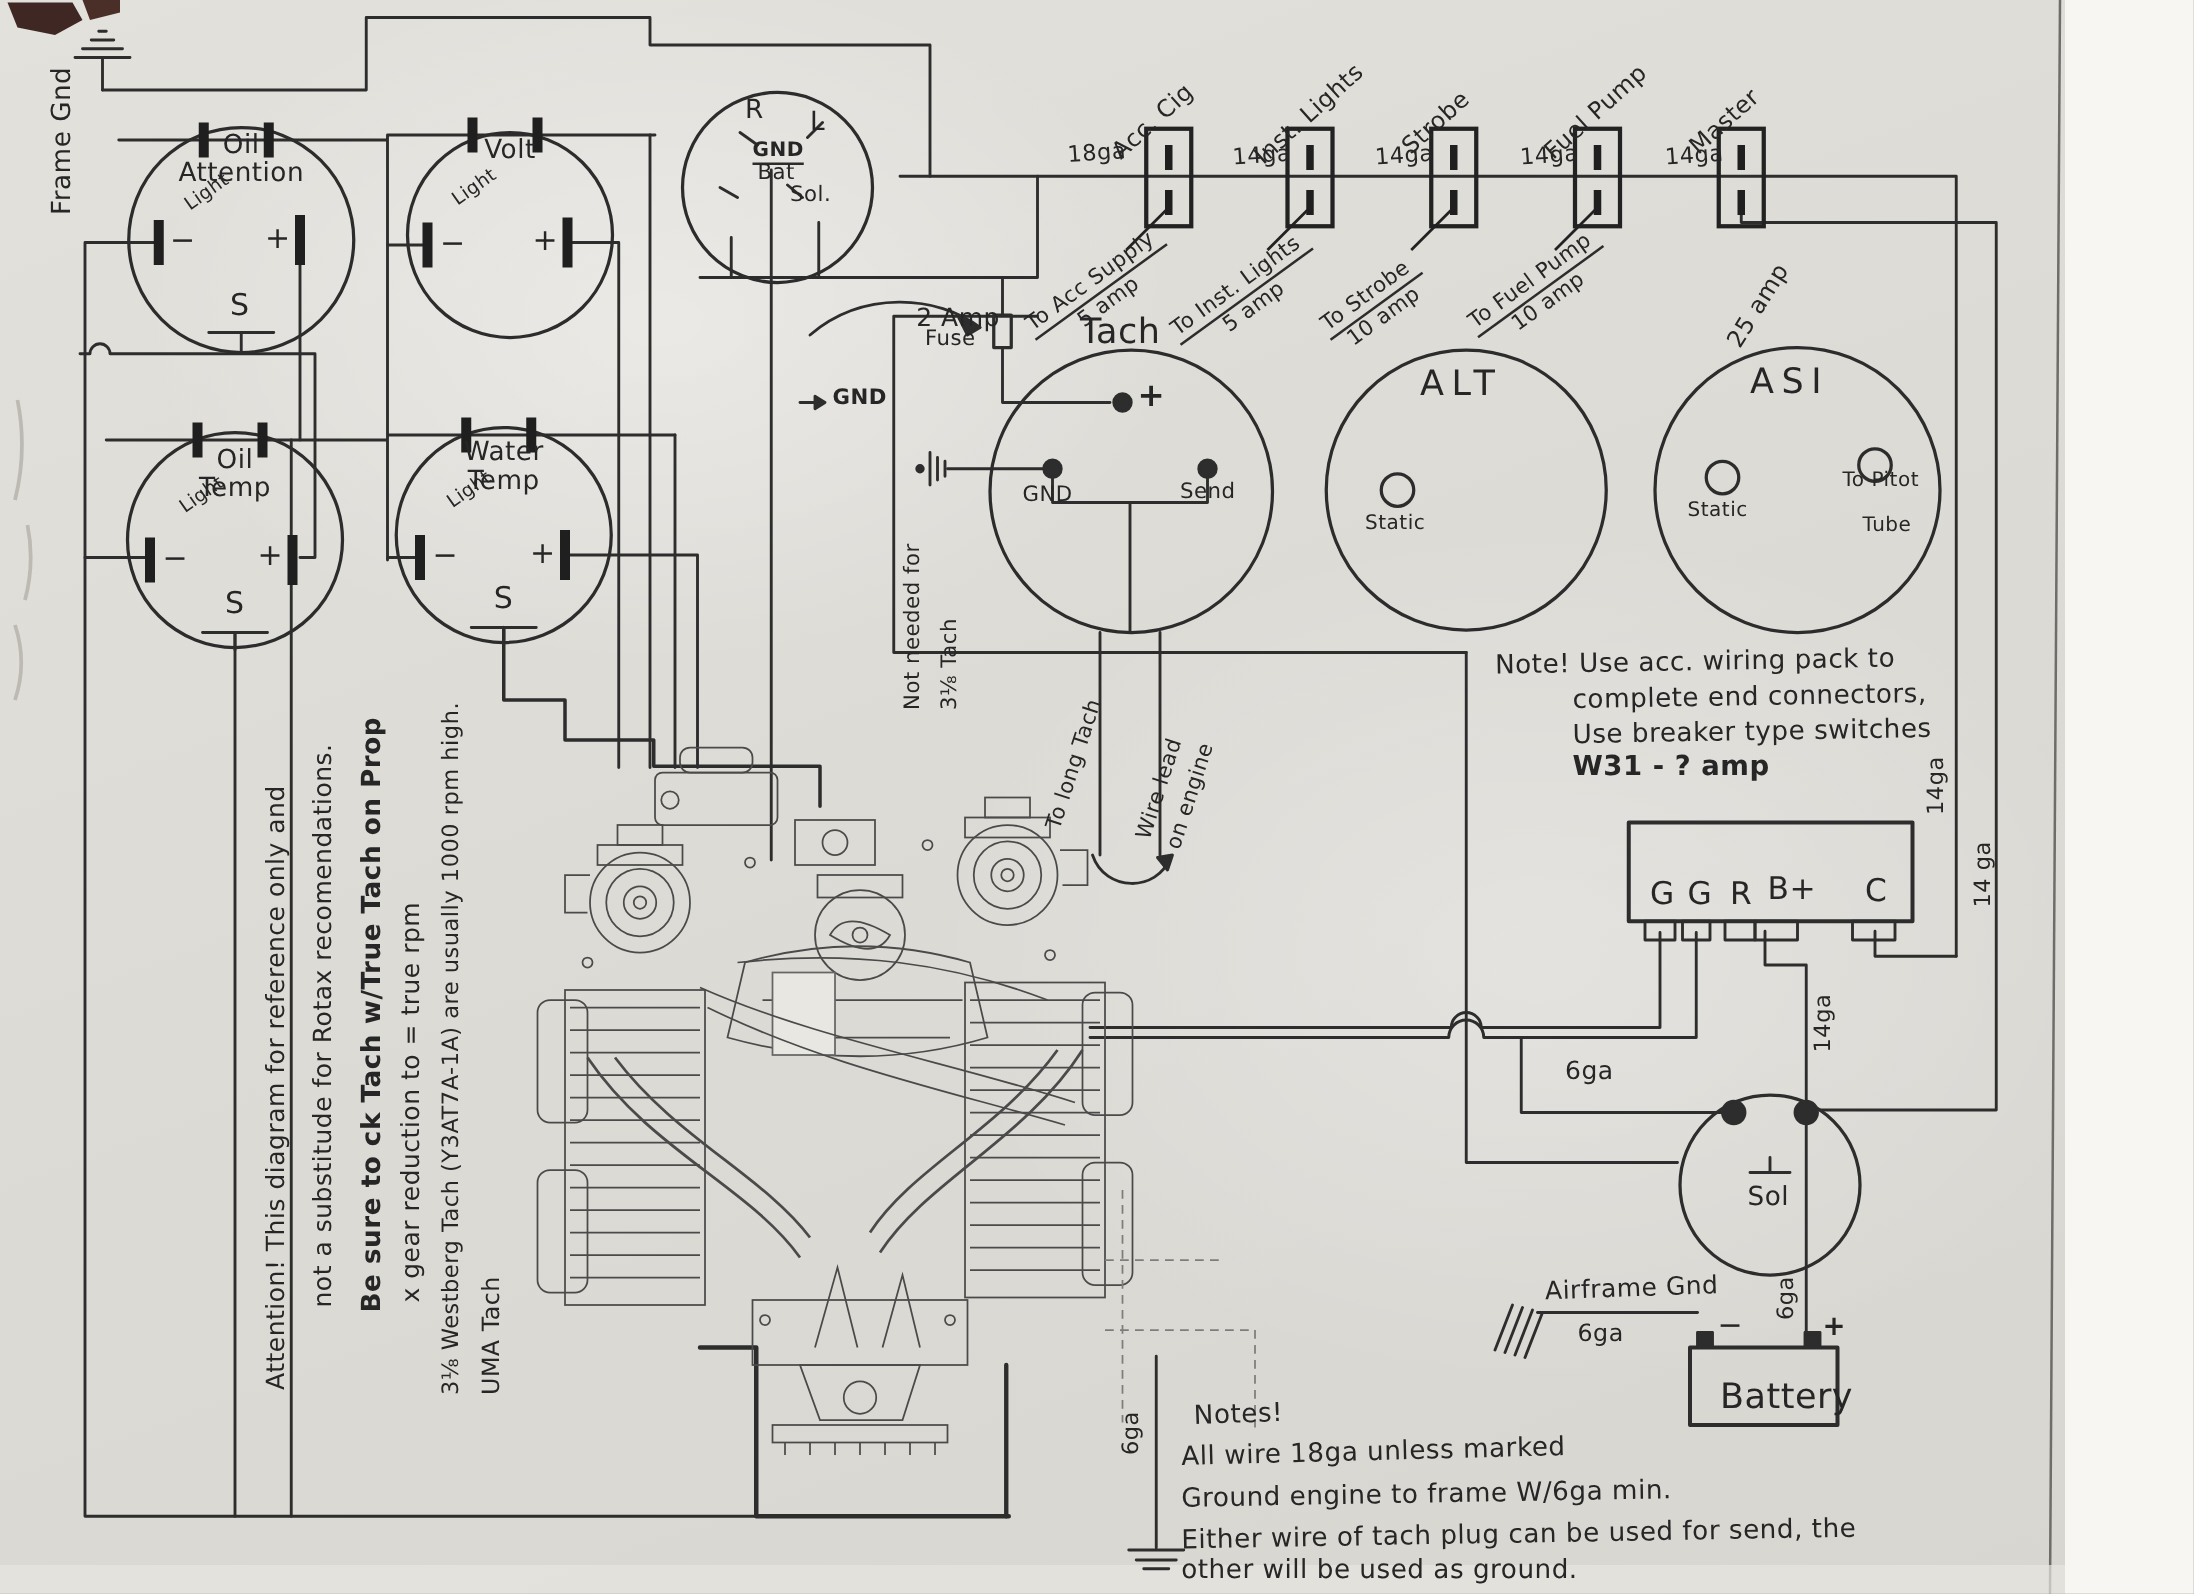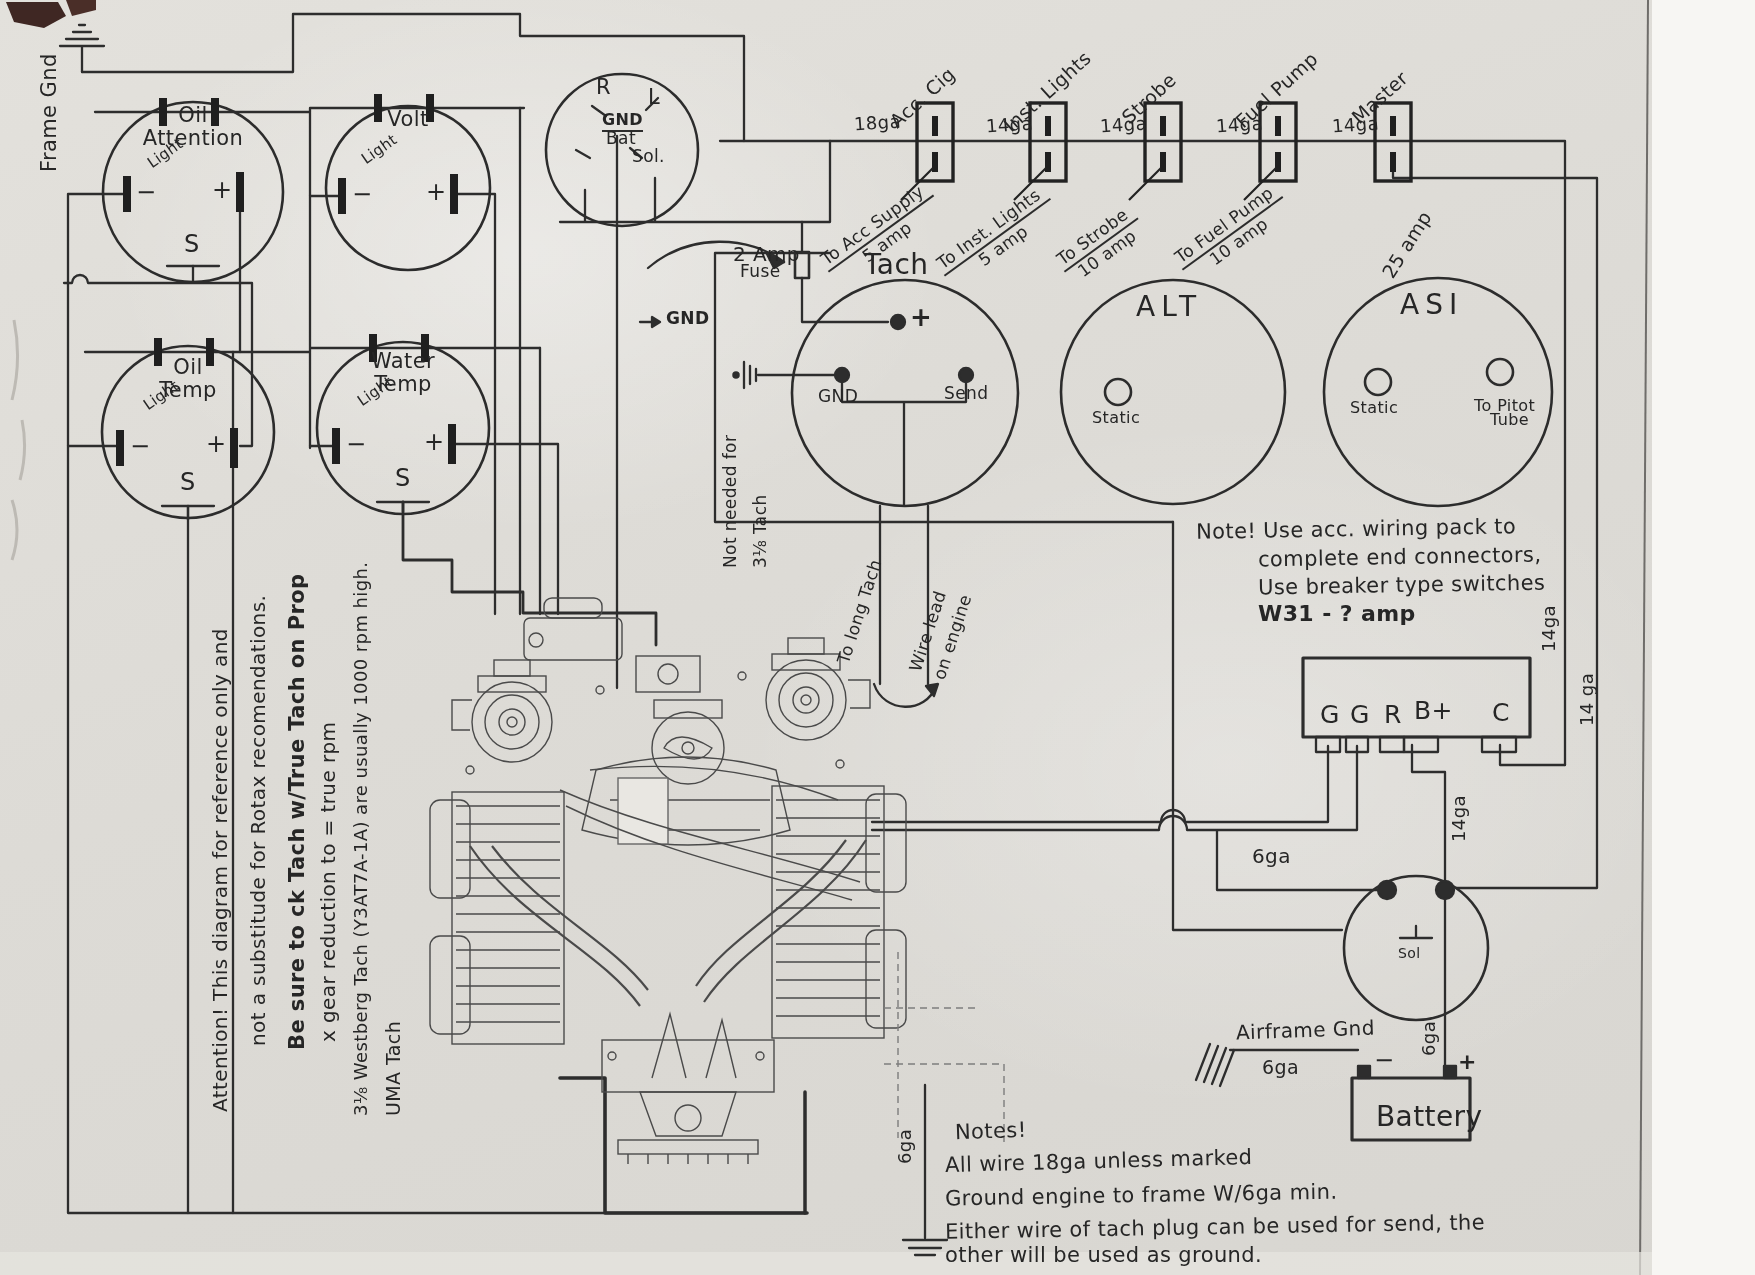--- a/index.html
+++ b/index.html
@@ -302,42 +302,42 @@
   <div class="lbl v90" style="left:722px;top:568px;font-size:17px;">Not needed for</div>
   <div class="lbl v90" style="left:752px;top:568px;font-size:17px;">3⅛ Tach</div>
   <div class="lbl" style="left:852px;top:648px;font-size:17px;transform:rotate(-72deg);transform-origin:0 100%;">To long Tach</div>
   <div class="lbl" style="left:924px;top:656px;font-size:17px;transform:rotate(-72deg);transform-origin:0 100%;">Wire lead</div>
   <div class="lbl" style="left:948px;top:664px;font-size:17px;transform:rotate(-72deg);transform-origin:0 100%;">on engine</div>
 
   <div class="lbl" style="left:1136px;top:292px;font-size:28px;letter-spacing:6px;">ALT</div>
   <div class="lbl" style="left:1092px;top:410px;font-size:16px;">Static</div>
   <div class="lbl" style="left:1400px;top:290px;font-size:28px;letter-spacing:6px;">ASI</div>
   <div class="lbl" style="left:1350px;top:400px;font-size:16px;">Static</div>
-  <div class="lbl" style="left:1474px;top:398px;font-size:16px;">To Pitot</div>
+  <div class="lbl" style="left:1474px;top:376px;font-size:16px;">To Pitot</div>
   <div class="lbl" style="left:1490px;top:412px;font-size:16px;">Tube</div>
 
   <div class="lbl" style="left:1196px;top:518px;font-size:21px;transform:rotate(-1deg);">Note! Use acc. wiring pack to</div>
   <div class="lbl" style="left:1258px;top:546px;font-size:21px;transform:rotate(-1deg);">complete end connectors,</div>
   <div class="lbl" style="left:1258px;top:574px;font-size:21px;transform:rotate(-1deg);">Use breaker type switches</div>
   <div class="lbl" style="left:1258px;top:602px;font-size:22px;font-weight:600;text-align:right;">W31 - ? amp</div>
 
   <div class="lbl" style="left:1320px;top:702px;font-size:25px;">G</div>
   <div class="lbl" style="left:1350px;top:702px;font-size:25px;">G</div>
   <div class="lbl" style="left:1384px;top:702px;font-size:25px;">R</div>
   <div class="lbl" style="left:1414px;top:698px;font-size:25px;">B+</div>
   <div class="lbl" style="left:1492px;top:700px;font-size:25px;">C</div>
 
   <div class="lbl v90" style="left:1540px;top:652px;font-size:18px;">14ga</div>
   <div class="lbl v90" style="left:1578px;top:726px;font-size:18px;">14 ga</div>
   <div class="lbl v90" style="left:1450px;top:842px;font-size:18px;">14ga</div>
   <div class="lbl" style="left:1252px;top:846px;font-size:20px;">6ga</div>
   <div class="lbl v90" style="left:1420px;top:1056px;font-size:18px;">6ga</div>
   <div class="lbl v90" style="left:896px;top:1164px;font-size:18px;">6ga</div>
 
-  <div class="lbl" style="left:1398px;top:946px;font-size:14px;">Sol</div>
+  <div class="lbl" style="left:1398px;top:946px;font-size:21px;">Sol</div>
   <div class="lbl" style="left:1376px;top:1102px;font-size:28px;">Battery</div>
   <div class="lbl" style="left:1374px;top:1048px;font-size:24px;">−</div>
   <div class="lbl" style="left:1458px;top:1050px;font-size:22px;font-weight:600;">+</div>
   <div class="lbl" style="left:1236px;top:1020px;font-size:20px;transform:rotate(-2deg);">Airframe Gnd</div>
   <div class="lbl" style="left:1262px;top:1058px;font-size:19px;">6ga</div>
 
   <div class="lbl v90" style="left:210px;top:1112px;font-size:20px;">Attention! This diagram for reference only and</div>
   <div class="lbl v90" style="left:248px;top:1046px;font-size:20px;">not a substitude for Rotax recomendations.</div>
   <div class="lbl v90" style="left:286px;top:1050px;font-size:21px;font-weight:600;">Be sure to ck Tach w/True Tach on Prop</div>
   <div class="lbl v90" style="left:318px;top:1042px;font-size:20px;">x gear reduction to = true rpm</div>

